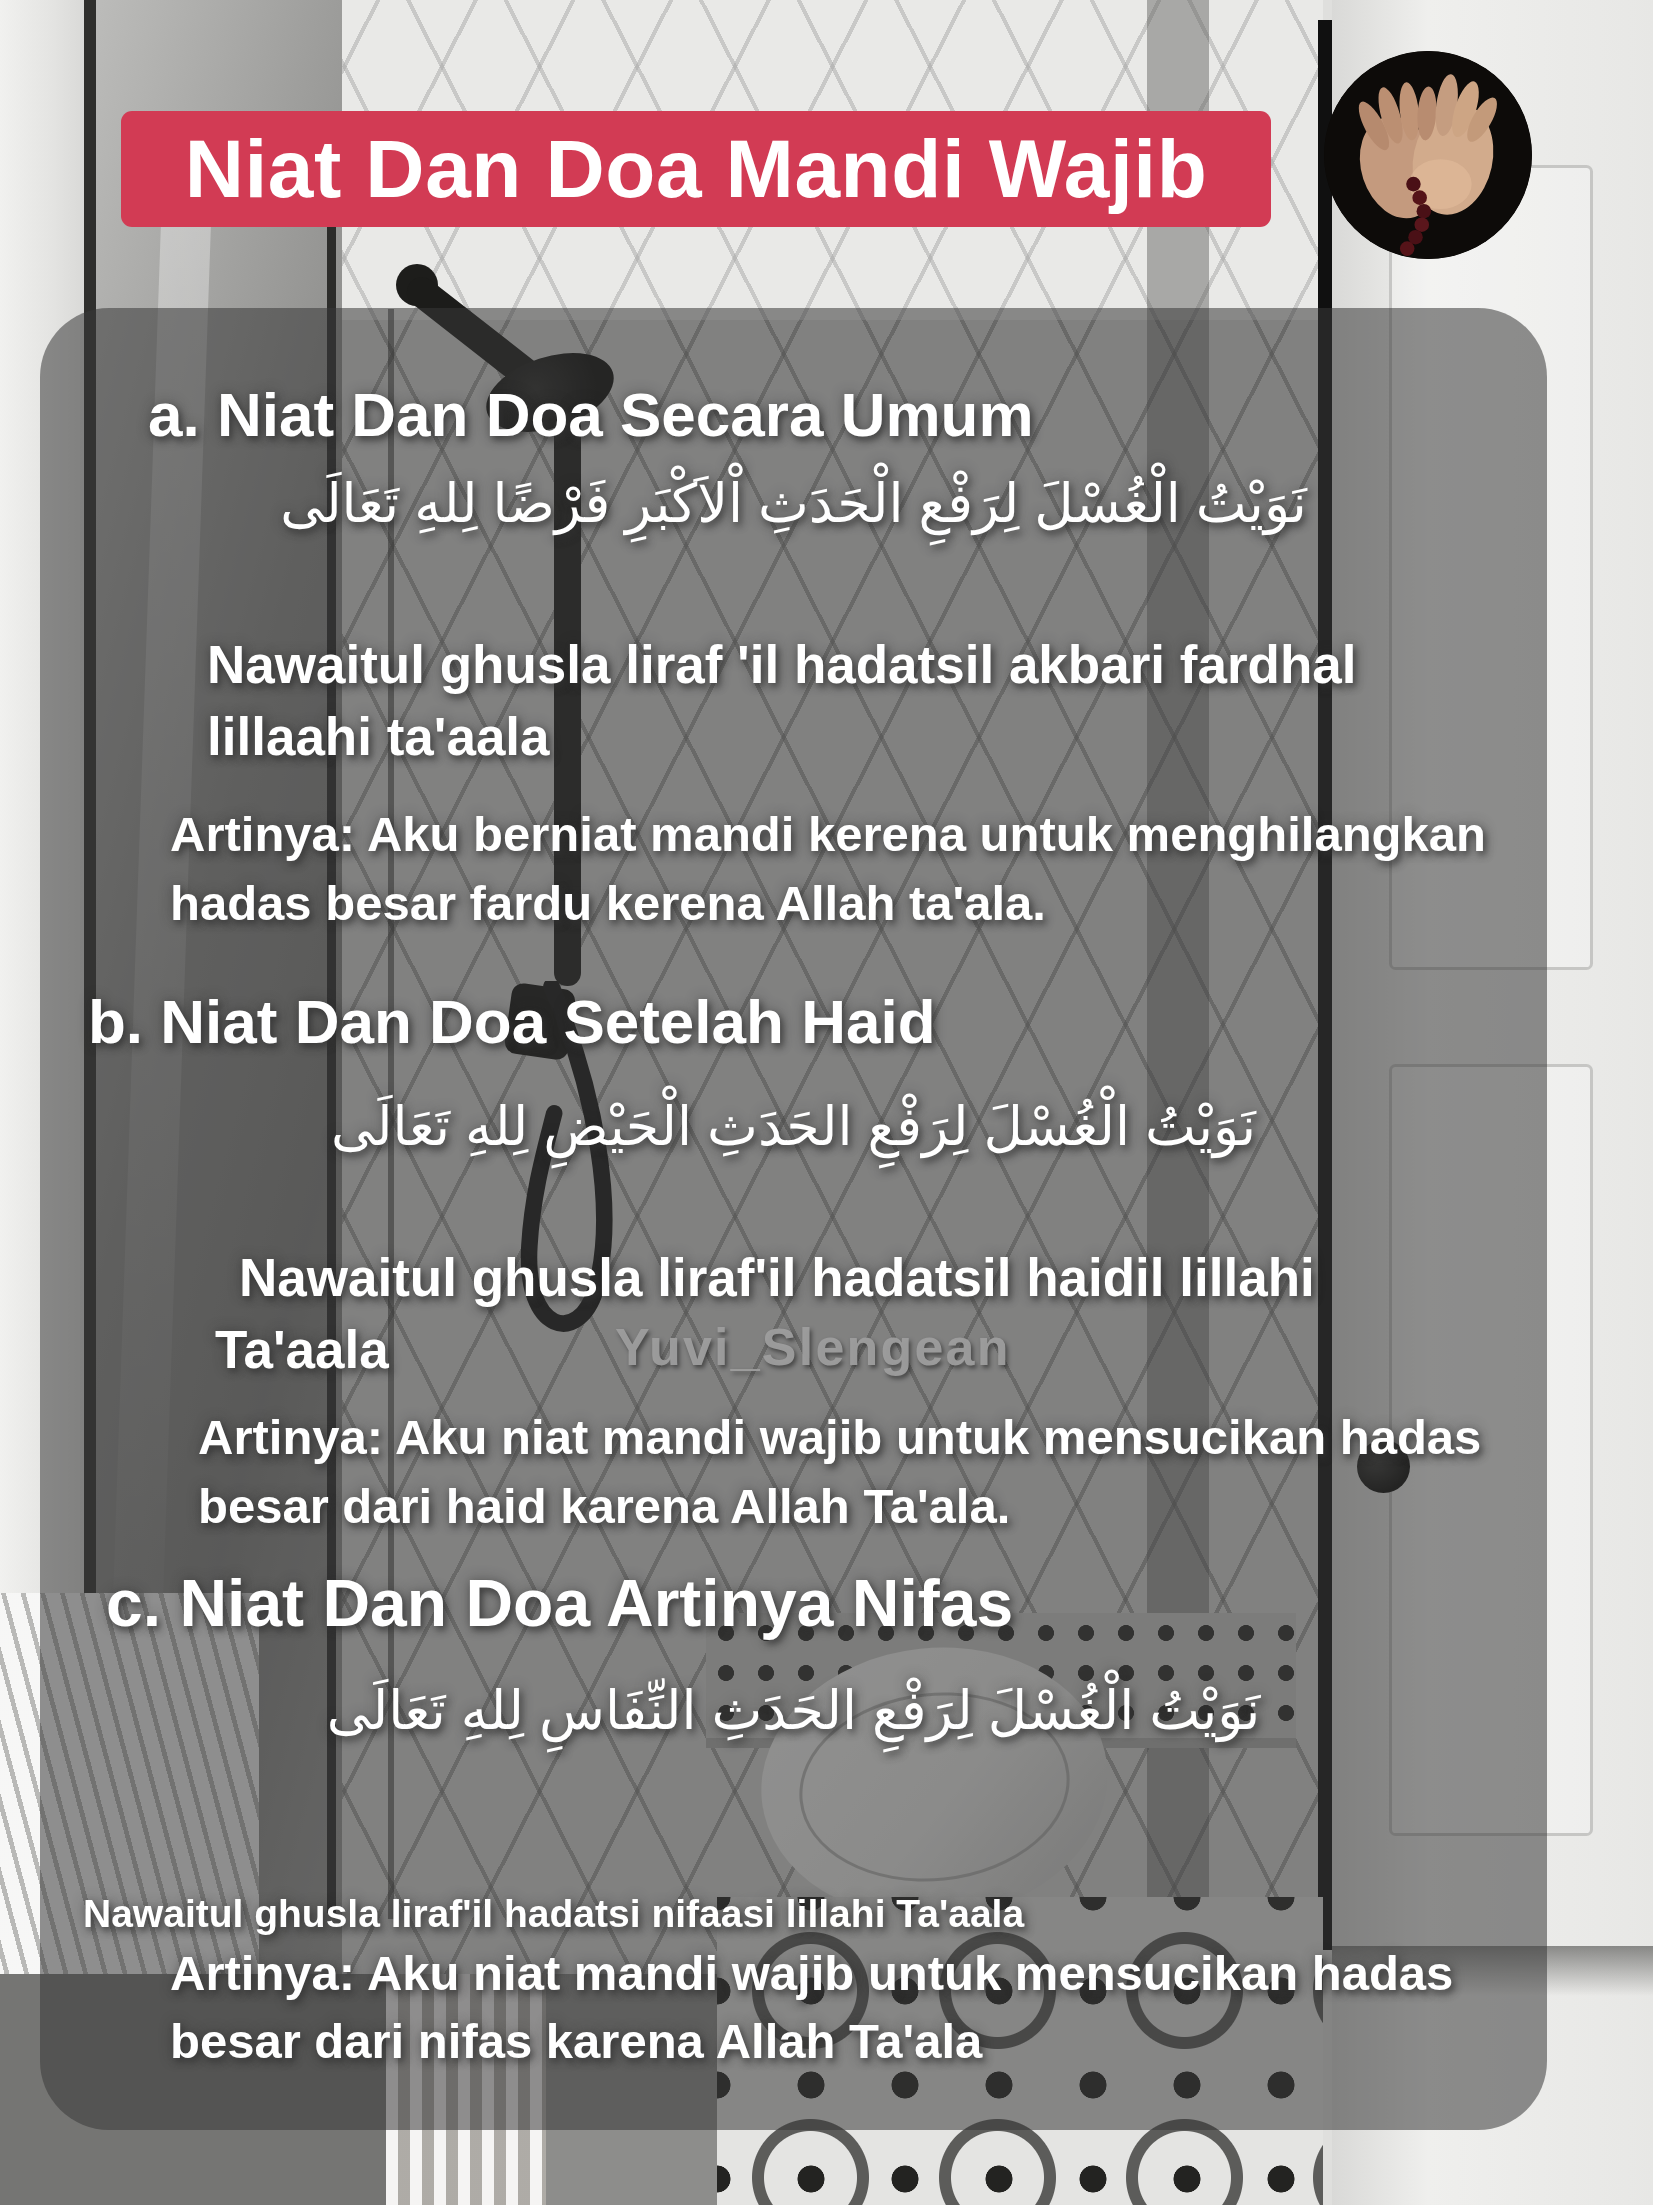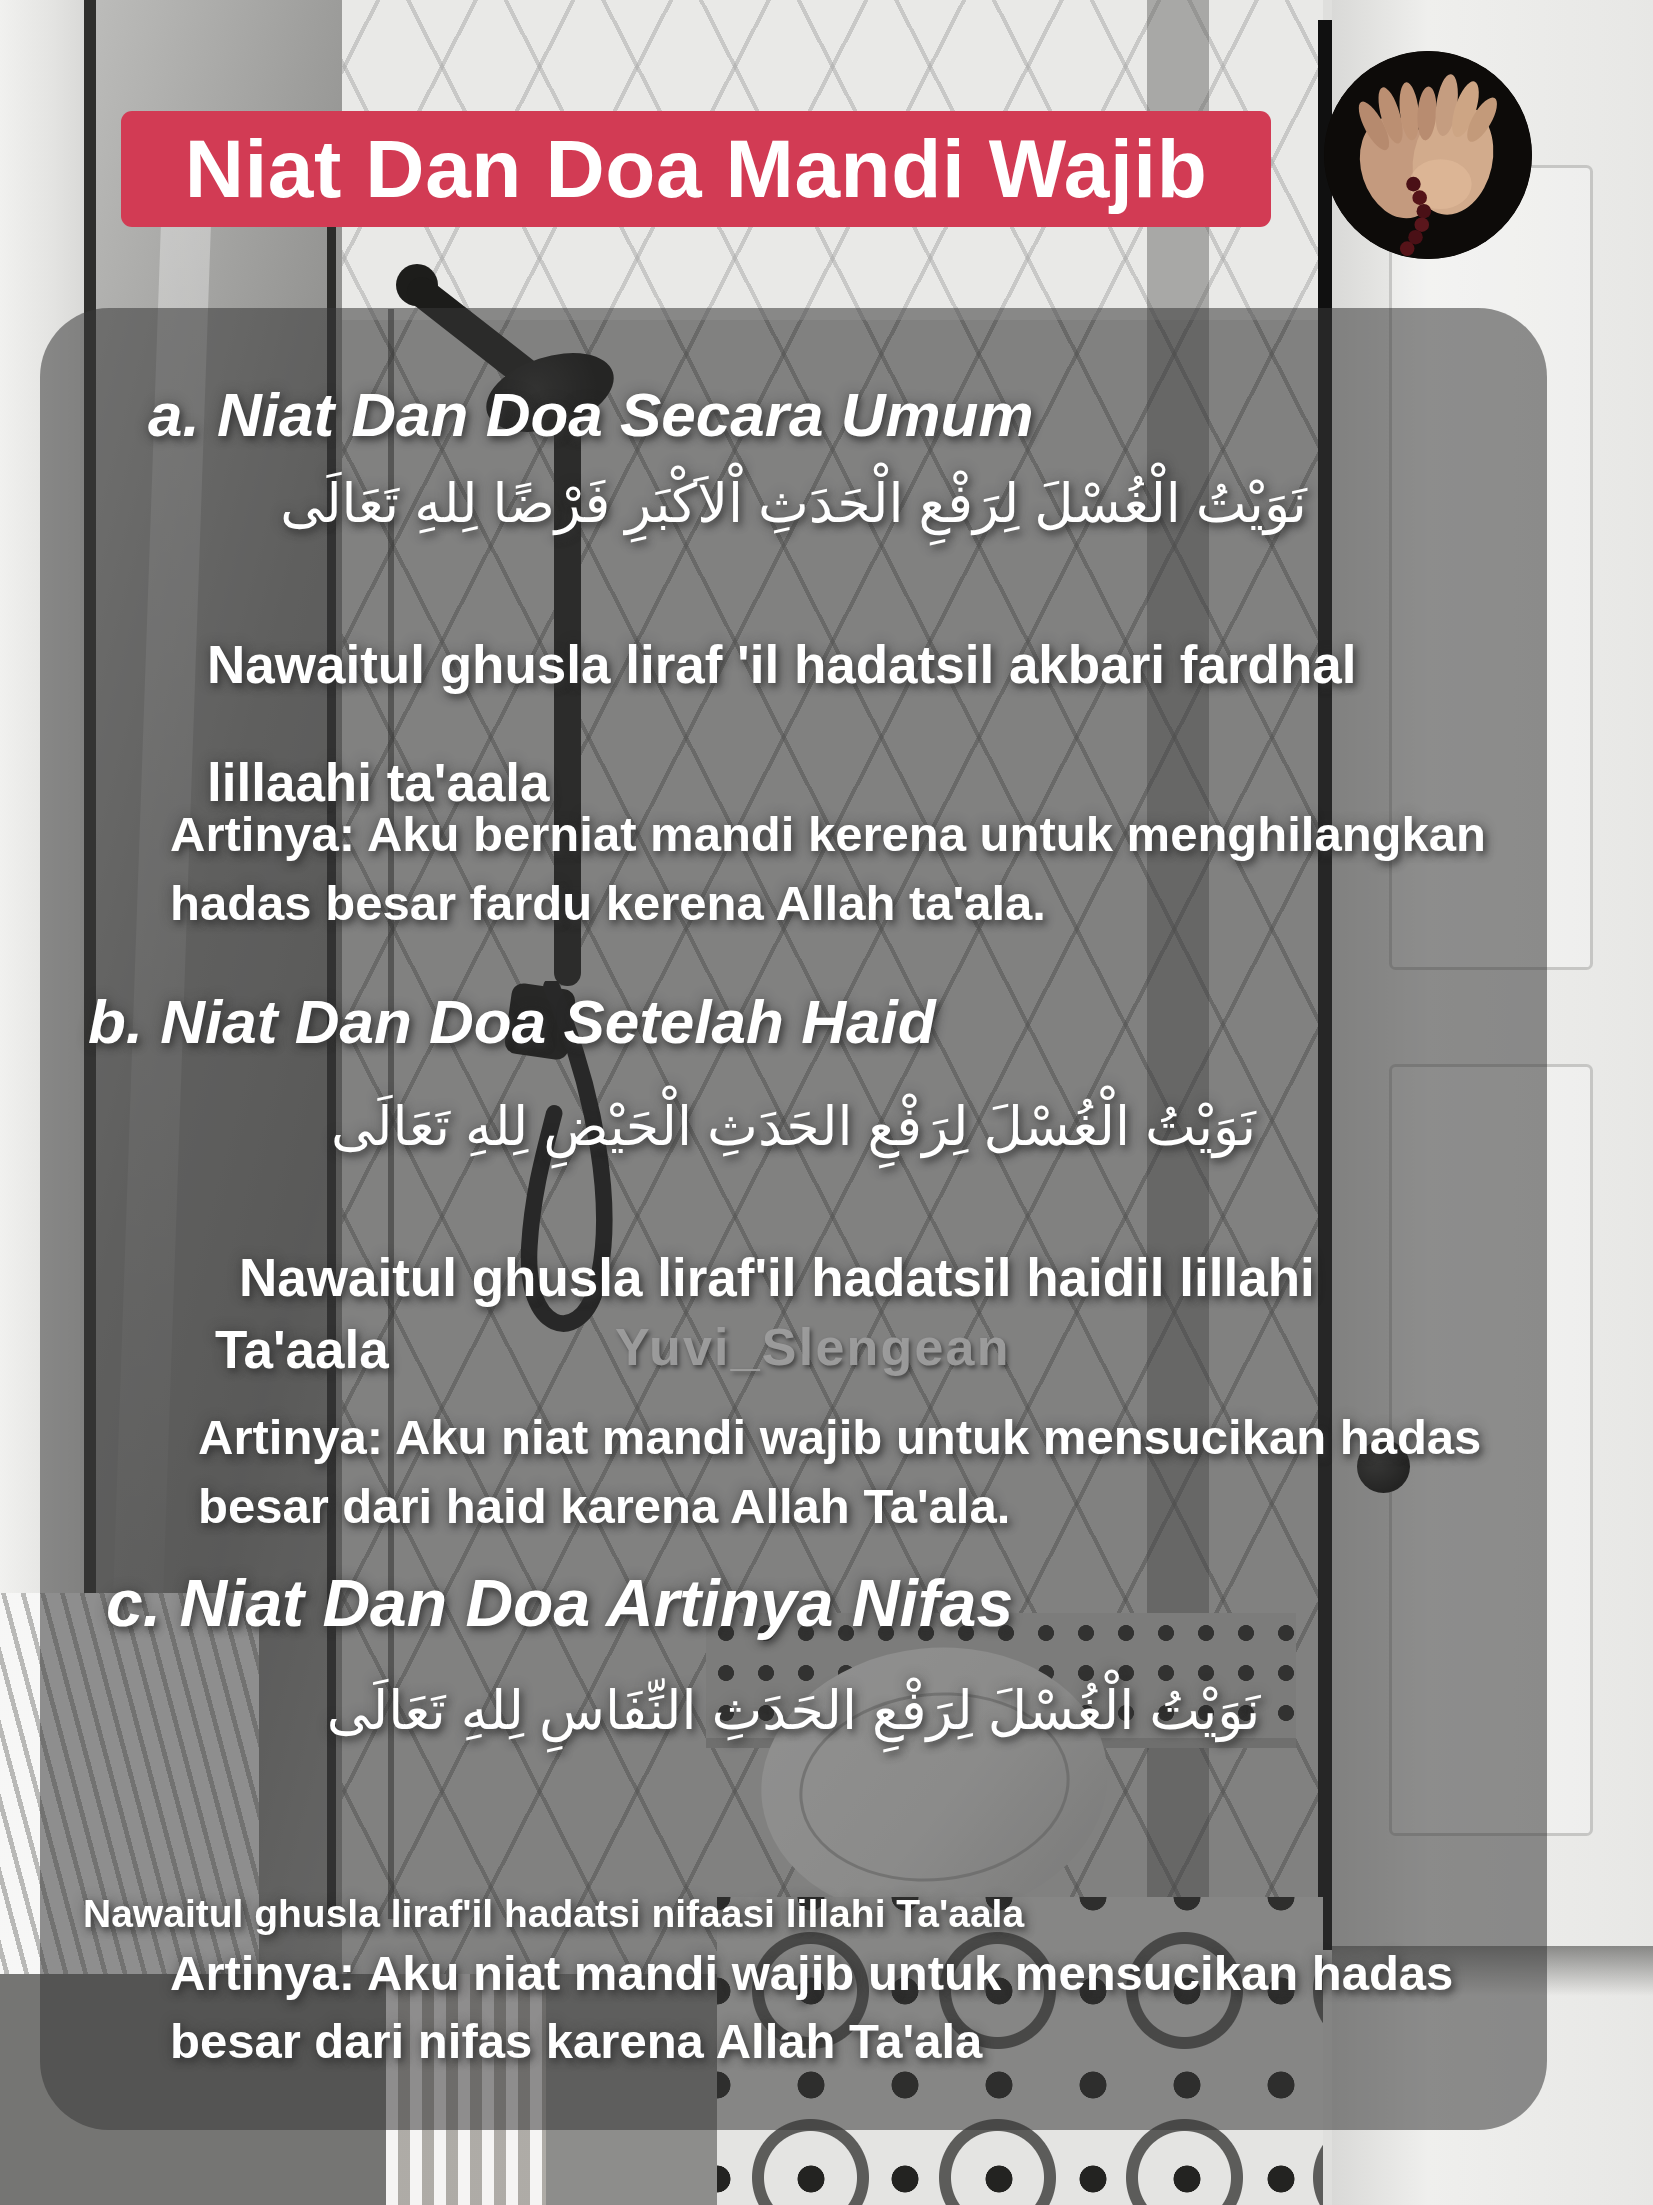--- a/index.html
+++ b/index.html
@@ -71,21 +71,21 @@
   
   .banner{left:121px;top:111px;width:1150px;height:116px;border-radius:11px;
     z-index:4;display:flex;align-items:center;justify-content:center;}
   .banner-title{color:#ffffff;font-size:82px;font-weight:bold;letter-spacing:0.6px;white-space:nowrap;}
   .avatar{left:1324px;top:51px;width:208px;height:208px;border-radius:50%;overflow:hidden;
     z-index:4;background:radial-gradient(circle at 55% 45%,#241b12 0%,#0b0a08 75%);}
   .avatar svg{width:100%;height:100%;display:block;}
   
   .t{position:absolute;z-index:5;color:#ffffff;font-weight:bold;white-space:nowrap;
     text-shadow:2.8px 3.9px 7.7px rgba(50,50,50,.75),0 0 14.3px rgba(40,40,40,.45);}
-  .head{font-size:62px;font-style:italic;}
+  .head{font-size:62px;}
   .arabic{font-family:Liberation Sans, sans-serif;font-size:54px;font-weight:normal;
     direction:rtl;text-align:center;line-height:1.7;}
   .latin{font-size:53px;}
   .meaning{font-size:49px;}
   .watermark{position:absolute;z-index:5;font-size:52px;font-weight:bold;
     color:rgba(158,158,158,.95);letter-spacing:2.2px;
     text-shadow:2.2px 2.8px 4.4px rgba(25,25,25,.55);}
 </style>
 </head>
 <body>
@@ -149,21 +149,21 @@
     <circle cx="96" cy="154" r="7" fill="#4a1016"></circle>
     <circle cx="94" cy="167" r="7" fill="#5a161c"></circle>
     <circle cx="88" cy="179" r="7" fill="#4a1016"></circle>
     <circle cx="80" cy="190" r="7" fill="#551318"></circle>
   </svg>
 </div>
 
 <div class="t head" style="left:148px;top:379px;">a. Niat Dan Doa Secara Umum</div>
 <div class="t arabic" style="left:88px;top:458px;width:1411px;">نَوَيْتُ الْغُسْلَ لِرَفْعِ الْحَدَثِ اْلاَكْبَرِ فَرْضًا لِلهِ تَعَالَى</div>
 <div class="t latin" style="left:207px;top:634px;">Nawaitul ghusla liraf 'il hadatsil akbari fardhal</div>
-<div class="t latin" style="left:207px;top:706px;margin-top:46px;">lillaahi ta'aala</div>
+<div class="t latin" style="left:207px;top:706px;">lillaahi ta'aala</div>
 <div class="t meaning" style="left:170px;top:806px;">Artinya: Aku berniat mandi kerena untuk menghilangkan</div>
 <div class="t meaning" style="left:170px;top:875px;">hadas besar fardu kerena Allah ta'ala.</div>
 
 <div class="t head" style="left:88px;top:986px;">b. Niat Dan Doa Setelah Haid</div>
 <div class="t arabic" style="left:88px;top:1081px;width:1411px;">نَوَيْتُ الْغُسْلَ لِرَفْعِ الحَدَثِ الْحَيْضِ لِلهِ تَعَالَى</div>
 <div class="t latin" style="left:215px;top:1247px;margin-left:24px;">Nawaitul ghusla liraf'il hadatsil haidil lillahi</div>
 <div class="t latin" style="left:215px;top:1319px;">Ta'aala</div>
 <div class="watermark" style="left:615px;top:1317px;">Yuvi_Slengean</div>
 <div class="t meaning" style="left:198px;top:1409px;">Artinya: Aku niat mandi wajib untuk mensucikan hadas</div>
 <div class="t meaning" style="left:198px;top:1478px;">besar dari haid karena Allah Ta'ala.</div>

